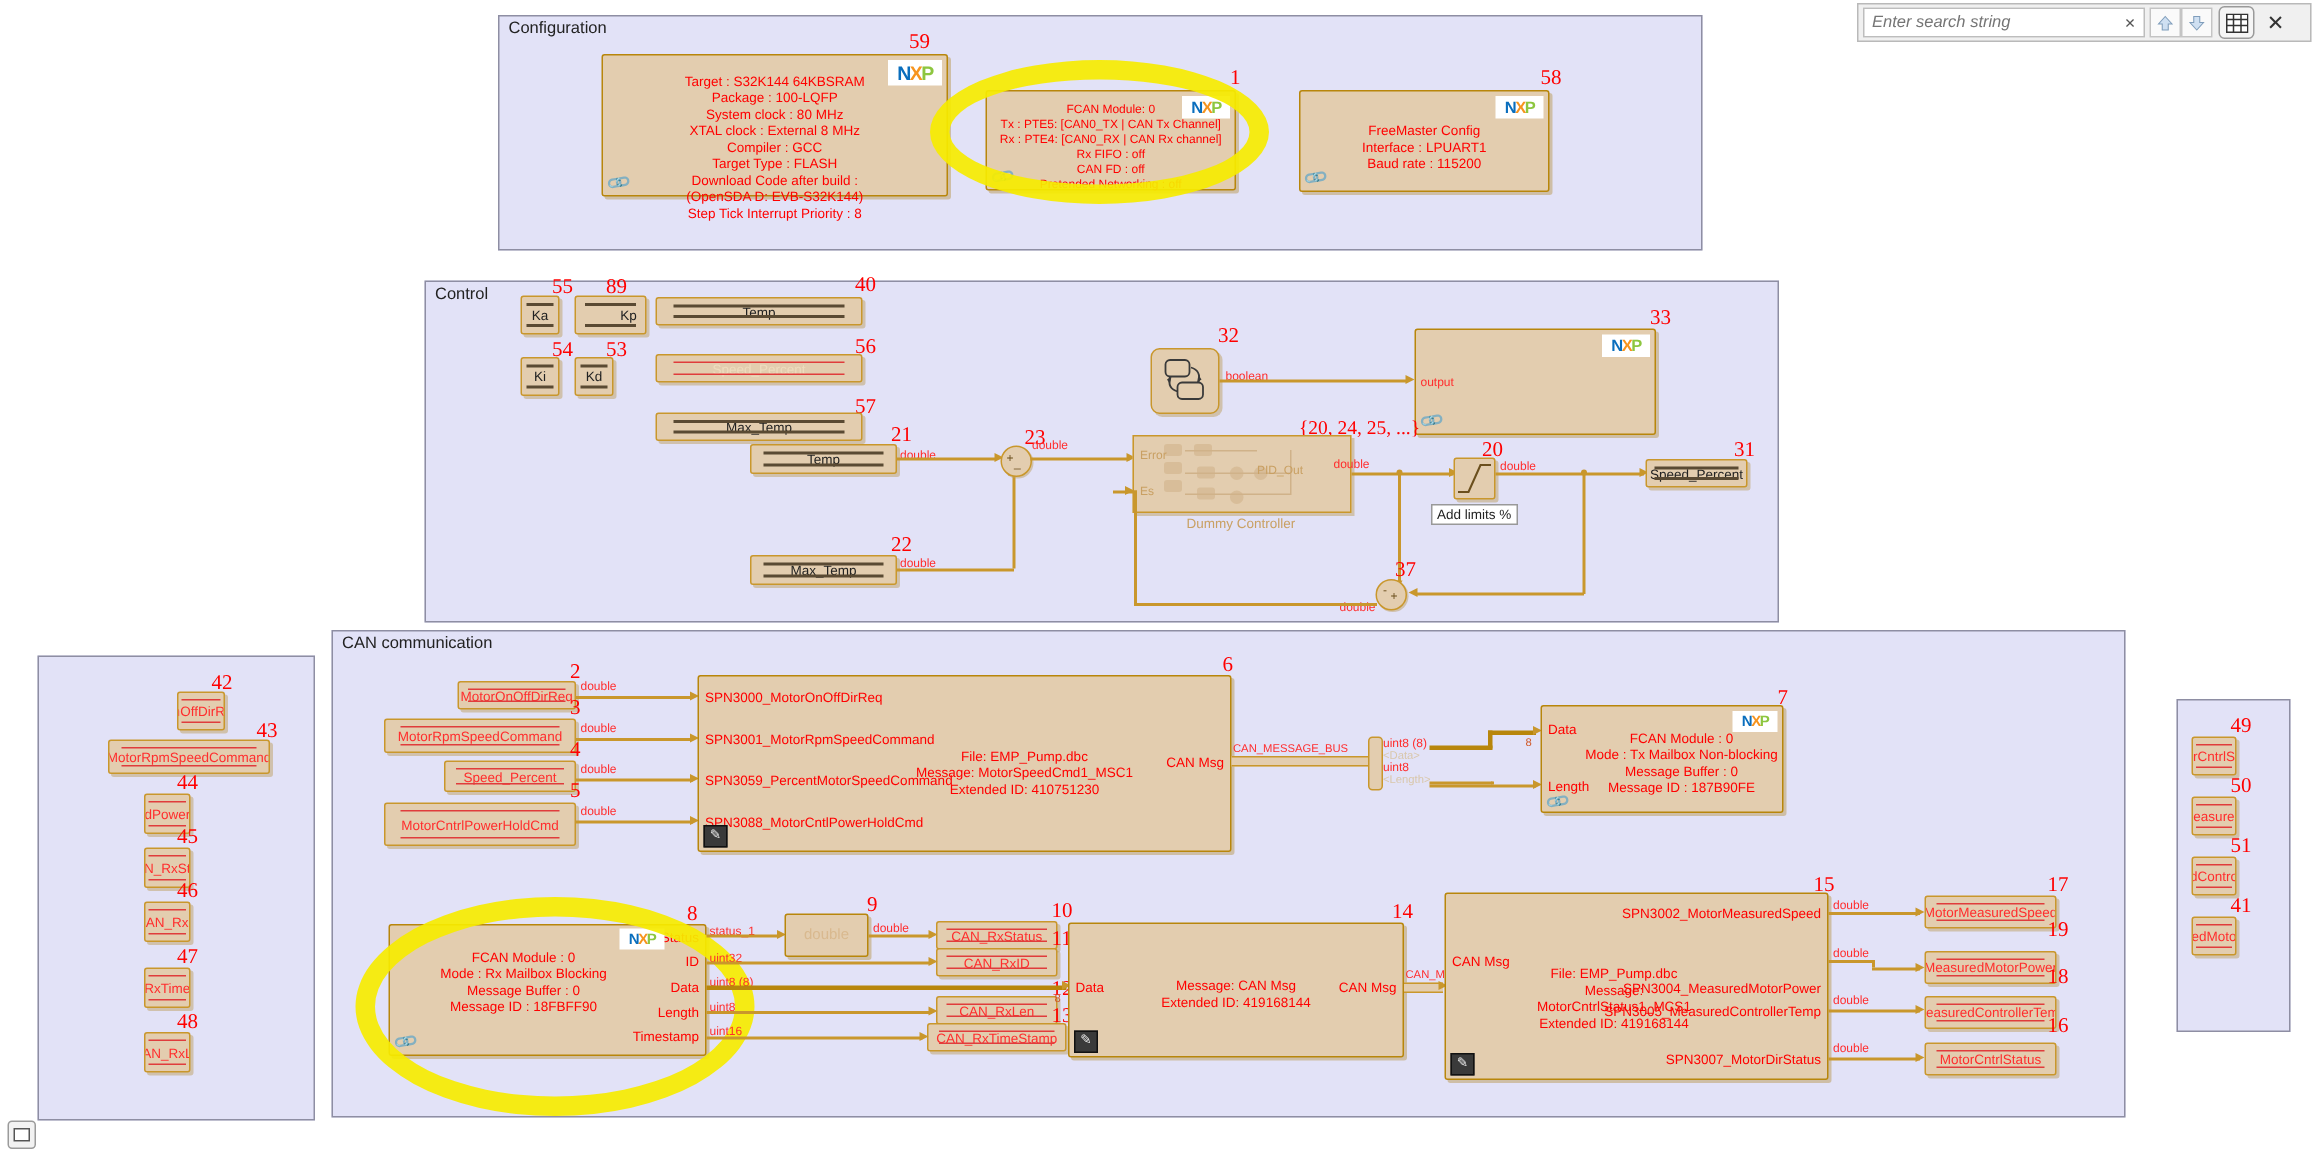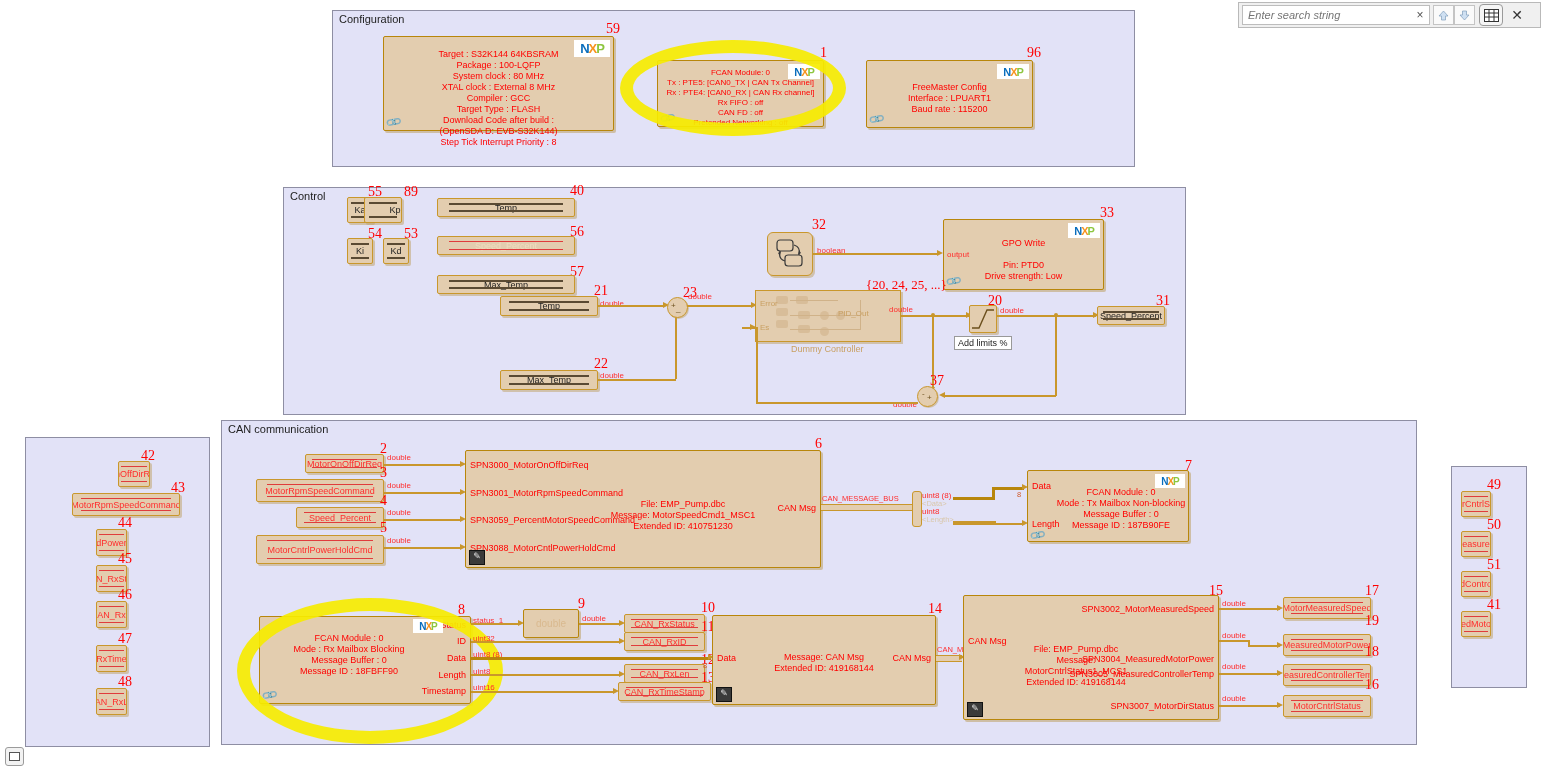--- a/index.html
+++ b/index.html
@@ -252,21 +252,21 @@
       </svg>
     </div>
     <div class="closebtn">✕</div>
   </div>
 
   <div class="group" style="left:332px;top:10px;width:803px;height:157px;">
     <div class="group-title">Configuration</div>
   </div>
 
   <div class="num" style="left:606px;top:22px;">59</div>
-  <div class="blk" style="left:383px;top:36px;width:231px;height:95px;">
+  <div class="blk" style="left:401px;top:36px;width:231px;height:95px;">
     <div class="blk-text" style="top:12px;">Target : S32K144 64KBSRAM
 Package : 100-LQFP
 System clock : 80 MHz
 XTAL clock : External 8 MHz
 Compiler : GCC
 Target Type : FLASH
 Download Code after build :
 (OpenSDA D: EVB-S32K144)
 Step Tick Interrupt Priority : 8</div>
     <div class="nxp" style="right:3px;top:3px;width:36px;height:17px;font-size:13px;">
@@ -288,21 +288,21 @@
     <div class="nxp" style="right:3px;top:3px;width:32px;height:15px;font-size:11px;">
       <span class="n">N</span>
         <span class="x">X</span>
         <span class="p">P</span>
     </div>
     <div class="link" style="left:3px;bottom:2px;">🔗</div>
   </div>
 
   <div class="hl" style="left:620px;top:40px;width:200px;height:70px;"></div>
 
-  <div class="num" style="left:1027px;top:46px;">96</div>
+  <div class="num" style="left:1027px;top:46px;">58</div>
   <div class="blk" style="left:866px;top:60px;width:167px;height:68px;">
     <div class="blk-text" style="top:21px;">FreeMaster Config
 Interface : LPUART1
 Baud rate : 115200</div>
     <div class="nxp" style="right:3px;top:3px;width:32px;height:15px;font-size:11px;">
       <span class="n">N</span>
         <span class="x">X</span>
         <span class="p">P</span>
     </div>
     <div class="link" style="left:3px;bottom:2px;">🔗</div>
@@ -311,21 +311,21 @@
   <div class="group" style="left:283px;top:187px;width:903px;height:228px;">
     <div class="group-title">Control</div>
   </div>
 
   <div class="num" style="left:368px;top:185px;">55</div>
   <div class="gain" style="left:347px;top:197px;width:26px;height:26px;">
     <span>Ka</span>
   </div>
 
   <div class="num" style="left:404px;top:185px;">89</div>
-  <div class="gain" style="left:364px;top:197px;width:38px;height:26px;padding-left:24px;">
+  <div class="gain" style="left:383px;top:197px;width:48px;height:26px;padding-left:24px;">
     <span>Kp</span>
   </div>
 
   <div class="num" style="left:368px;top:227px;">54</div>
   <div class="gain" style="left:347px;top:238px;width:26px;height:26px;">
     <span>Ki</span>
   </div>
 
   <div class="num" style="left:404px;top:227px;">53</div>
   <div class="gain" style="left:383px;top:238px;width:26px;height:26px;">
@@ -385,24 +385,20 @@
       <path d="M17 28 q-7 -2 -5 -10" fill="none" stroke="#3a3a3a" stroke-width="1.2"></path>
       <polygon points="13,18 10,20 12,23" fill="#3a3a3a"></polygon>
     </svg>
   </div>
   <div class="plabel" style="left:817px;top:246px;">boolean</div>
   <div class="w wh" style="left:813px;top:253px;width:125px;"></div>
   <div class="arrow" style="left:937px;top:250px;"></div>
 
   <div class="num" style="left:1100px;top:206px;">33</div>
   <div class="blk" style="left:943px;top:219px;width:161px;height:71px;">
-    <div class="blk-text" style="top:18px;">GPO Write
-
-Pin: PTD0
-Drive strength: Low</div>
     <div class="nxp" style="right:3px;top:3px;width:32px;height:15px;font-size:11px;">
       <span class="n">N</span>
         <span class="x">X</span>
         <span class="p">P</span>
     </div>
     <div class="link" style="left:3px;bottom:2px;">🔗</div>
   </div>
   <div class="plabel" style="left:947px;top:250px;">output</div>
 
   <div class="num" style="left:866px;top:278px;font-size:13px;">{20, 24, 25, ...}</div>

